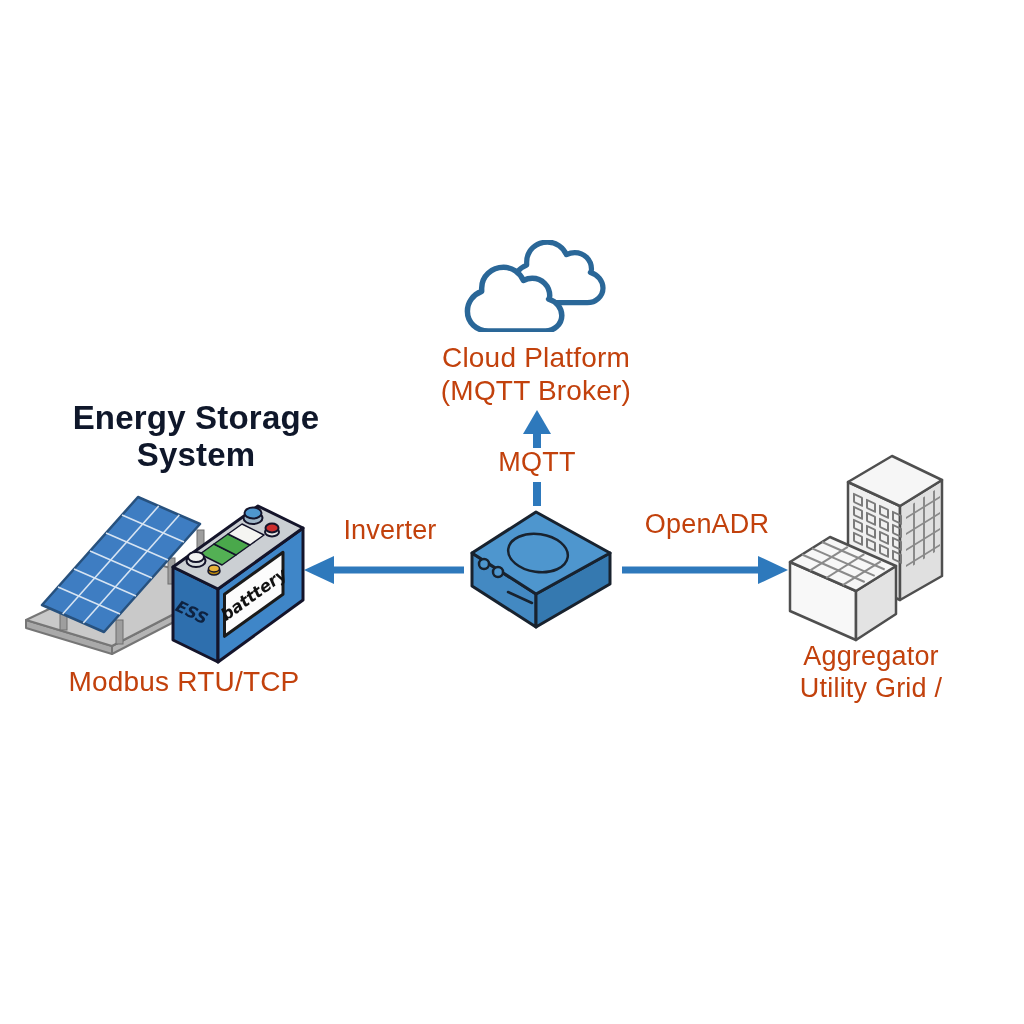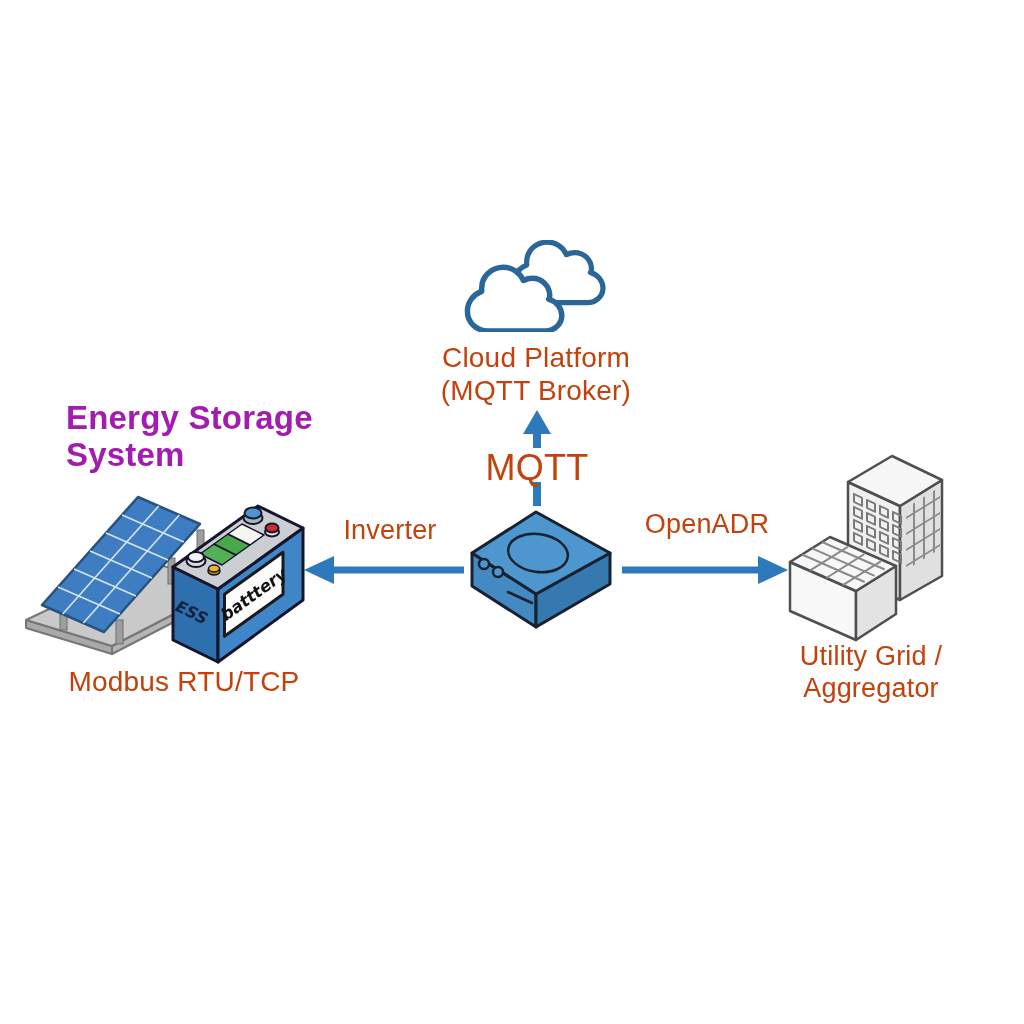--- a/index.html
+++ b/index.html
@@ -7,22 +7,22 @@
     position:relative;width:1024px;height:1024px;background:#ffffff;
     overflow:hidden;font-family:"Liberation Sans",sans-serif;color:#1b1b1b;
   }
   .abs{position:absolute;}
   .lbl{
     position:absolute;text-align:center;font-size:27px;line-height:1.18;
     color:#c2410c;letter-spacing:0.2px;white-space:nowrap;
   }
   .lbl div{white-space:nowrap;}
   .title{
-    position:absolute;font-size:33px;line-height:1.12;
-    font-weight:700;color:#a21caf;letter-spacing:0.2px;
+    position:absolute;text-align:center;font-size:33px;line-height:1.12;
+    font-weight:700;color:#0f172a;letter-spacing:0.2px;
   }
   svg{display:block;}
 </style>
 </head>
 <body>
 
 <div class="canvas">
 
   <svg class="abs" style="left:460px;top:240px;" width="148" height="92" viewBox="0 0 140 88">
     <g fill="#ffffff" stroke="#2A6798" stroke-width="5" stroke-linejoin="round" stroke-linecap="round">
@@ -37,21 +37,21 @@
   </div>
 
   <svg class="abs" style="left:519px;top:404px;" width="36" height="104" viewBox="0 0 36 104">
     <g fill="#2E79BC" stroke="none">
       <polygon points="18,6 4,30 32,30"></polygon>
       <rect x="14" y="30" width="8" height="14"></rect>
       <rect x="14" y="78" width="8" height="24"></rect>
     </g>
   </svg>
 
-  <div class="lbl" style="left:477px;top:447px;width:120px;font-size:36px;">MQTT</div>
+  <div class="lbl" style="left:477px;top:447px;width:120px;font-size:27px;">MQTT</div>
 
   <div class="lbl" style="left:310px;top:515px;width:160px;">Inverter</div>
 
   <svg class="abs" style="left:298px;top:552px;" width="170" height="36" viewBox="0 0 170 36">
     <line x1="166" y1="18" x2="30" y2="18" stroke="#2E79BC" stroke-width="7"></line>
     <polygon points="6,18 36,4 36,32" fill="#2E79BC"></polygon>
   </svg>
 
   <div class="lbl" style="left:627px;top:509px;width:160px;">OpenADR</div>
 
@@ -184,17 +184,17 @@
         <line x1="30" y1="100.3" x2="92.7" y2="127.8"></line>
         <line x1="40" y1="94" x2="102.7" y2="121.5"></line>
         <line x1="27.8" y1="122.7" x2="65.8" y2="98.9"></line>
         <line x1="44.3" y1="130" x2="82.3" y2="106.2"></line>
         <line x1="60.8" y1="137.2" x2="98.8" y2="113.4"></line>
       </g>
     </g>
   </svg>
 
   <div class="lbl" style="left:771px;top:641px;width:200px;">
+    <div>Aggregator</div>
     <div>Utility Grid /</div>
-    <div>Aggregator</div>
   </div>
 
 </div>
 
 </body></html>

